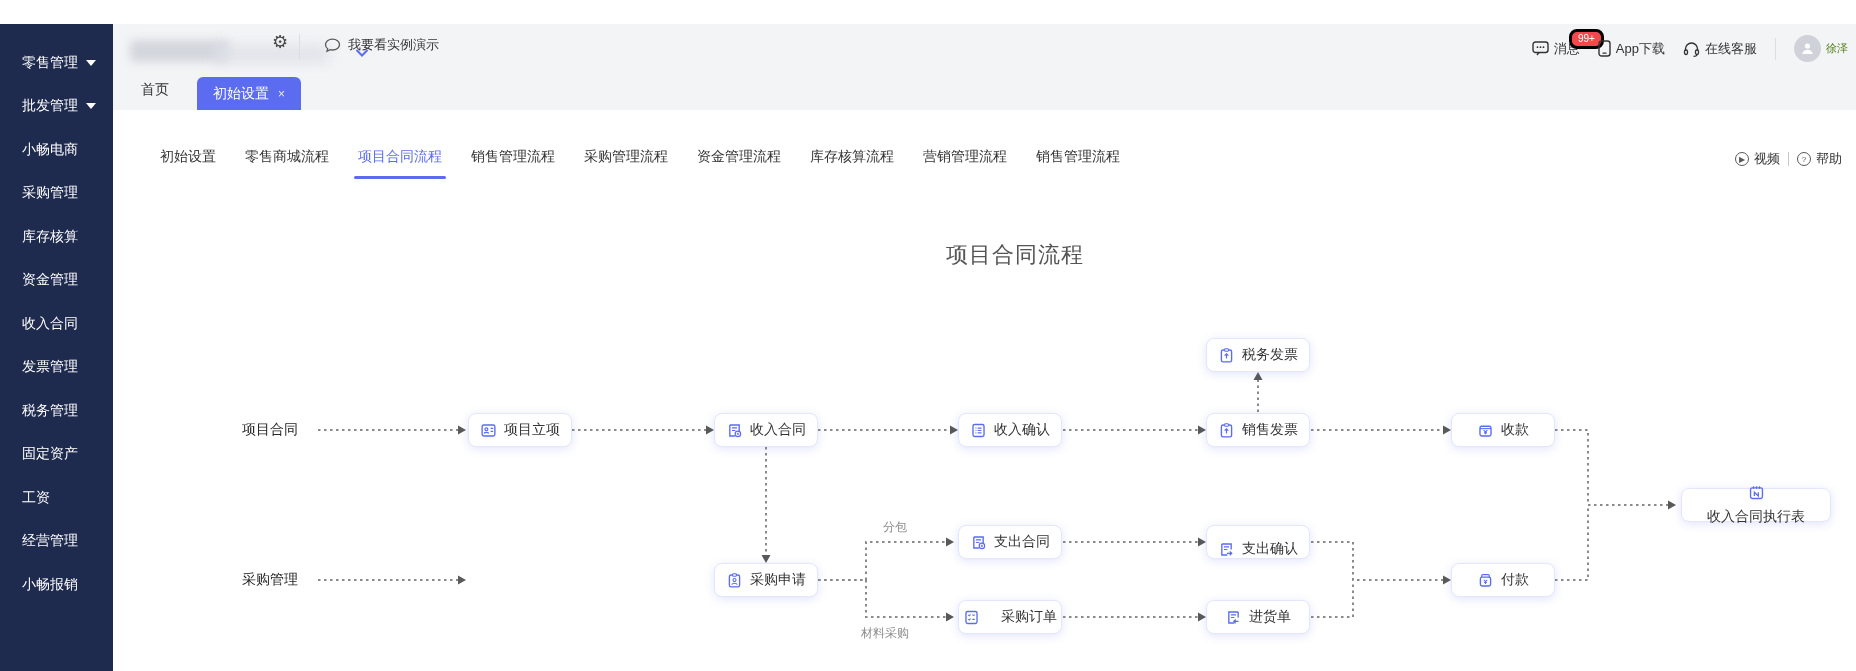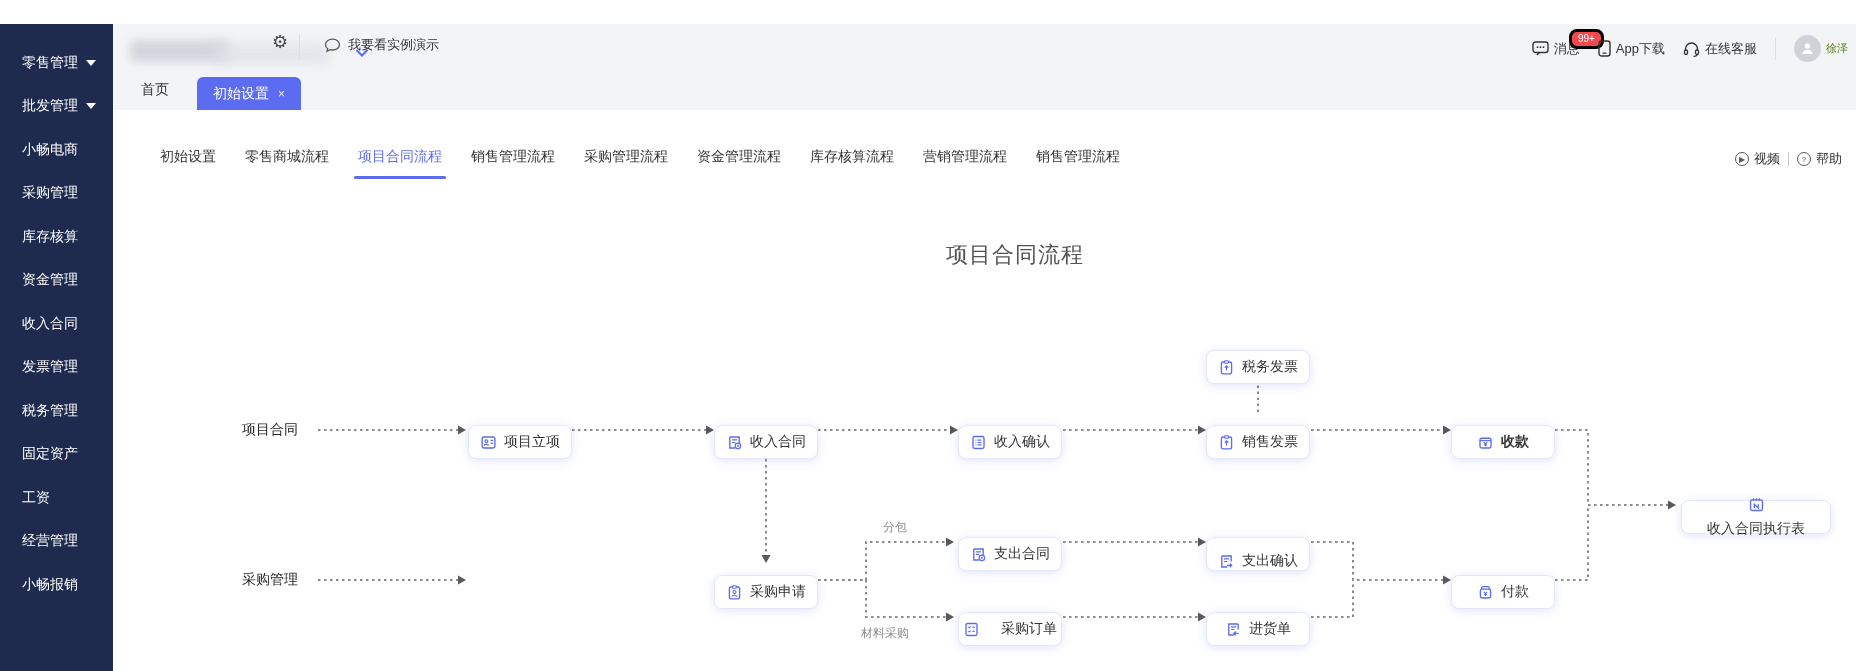--- a/index.html
+++ b/index.html
@@ -47,21 +47,21 @@
   .subtab.active::after { content:""; position:absolute; left:-4px; right:-4px; bottom:0; height:3px; background:#5b6cf0; border-radius:2px; }
   .help-links { position:absolute; top:40px; right:14px; display:flex; align-items:center; gap:8px; font-size:13px; color:#333; }
   .hl-item { display:flex; align-items:center; gap:5px; cursor:pointer; }
   .circle-ic { width:14px; height:14px; border:1px solid #595959; border-radius:50%; display:inline-flex; align-items:center; justify-content:center; font-size:8px; color:#595959; }
   .hl-sep { width:1px; height:14px; background:#c9c9c9; }
   
   .flow-title { position:absolute; left:1015px; top:240px; transform:translateX(-50%); font-size:22px; color:#555; letter-spacing:1px; white-space:nowrap; }
   #edges { position:absolute; left:0; top:0; z-index:1; }
   .node { position:absolute; height:34px; background:#fff; border:1px solid #e4e7fb; border-radius:8px;
           box-shadow:0 2px 10px rgba(91,108,240,.18); display:flex; align-items:center; justify-content:center;
-          gap:7px; font-size:14px; color:#333; z-index:2; cursor:pointer; white-space:nowrap;margin-top:12px; }
+          gap:7px; font-size:14px; color:#333; z-index:2; cursor:pointer; white-space:nowrap; }
   .node svg { width:17px; height:17px; flex:0 0 auto; }
   .rowlabel { position:absolute; transform:translate(-50%,-50%); font-size:14px; color:#262626; z-index:2; white-space:nowrap; }
   .edgelabel { position:absolute; transform:translate(-50%,-50%); font-size:12px; color:#8c8c8c; z-index:2; white-space:nowrap; }
   .icon-defs { position:absolute; width:0; height:0; overflow:hidden; }
 </style>
 </head>
 <body>
 
 <svg class="icon-defs" aria-hidden="true">
   <defs>
@@ -314,21 +314,21 @@
         <use href="#i-doccheck"></use>
       </svg>
       <span>收入确认</span>
     </div>
     <div class="node" style="left: 1206px; top: 413px; width: 104px;">
       <svg>
         <use href="#i-invoice"></use>
       </svg>
       <span>销售发票</span>
     </div>
-    <div class="node" style="left: 1451px; top: 413px; width: 104px; font-weight: bold;">
+    <div class="node" style="left: 1451px; top: 413px; width: 104px;">
       <svg>
         <use href="#i-moneyin"></use>
       </svg>
       <span>收款</span>
     </div>
     <div class="node" style="left: 1206px; top: 338px; width: 104px;">
       <svg>
         <use href="#i-invoice"></use>
       </svg>
       <span>税务发票</span>

